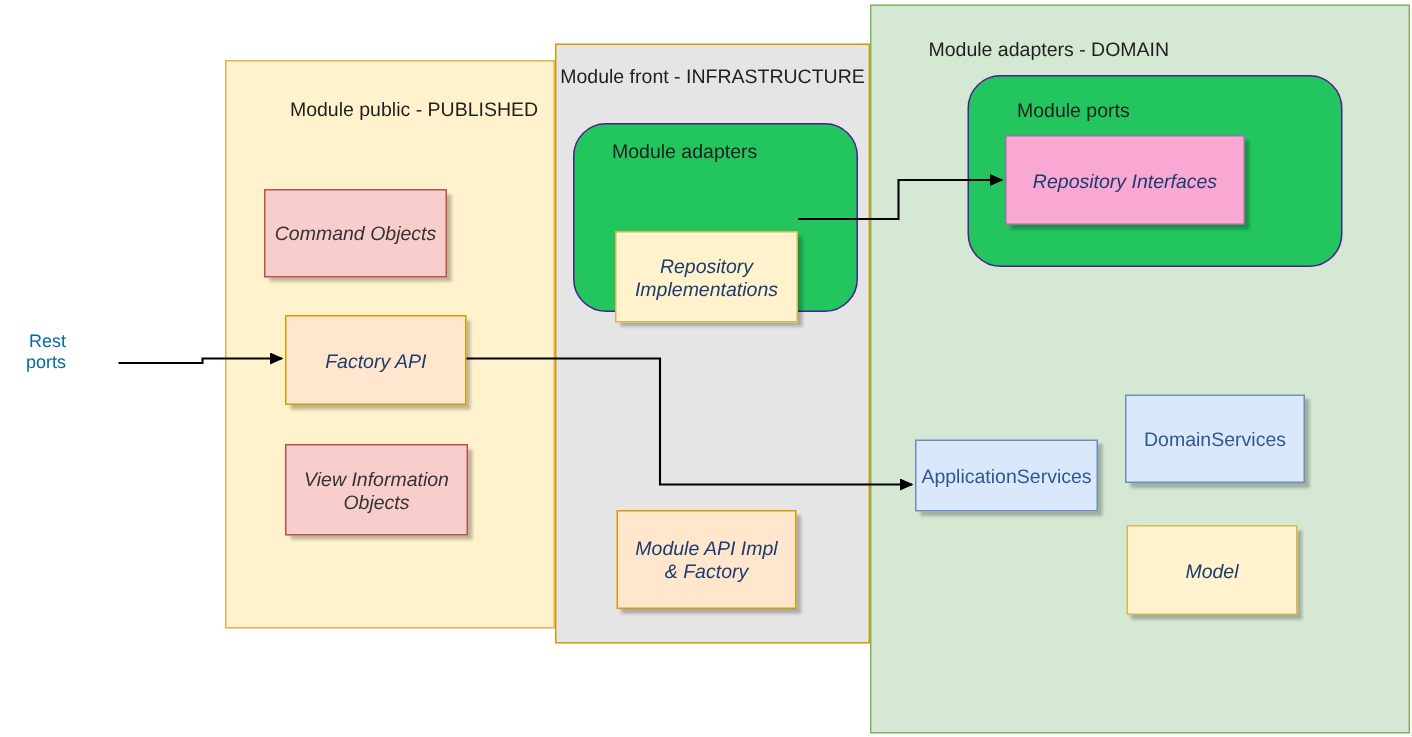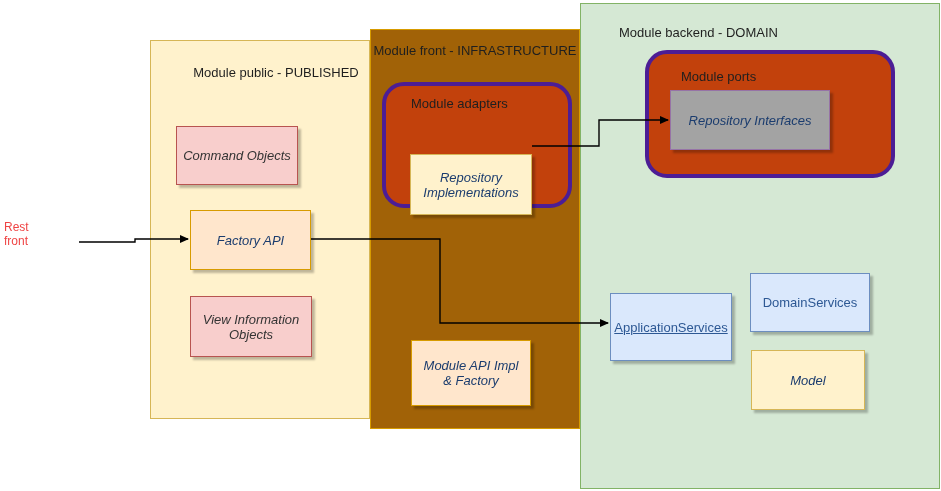--- a/index.html
+++ b/index.html
@@ -5,58 +5,58 @@
   html,body{margin:0;padding:0;background:#ffffff;}
   #canvas{
     position:relative;width:941px;height:491px;background:#ffffff;overflow:hidden;
     font-family:"Liberation Sans", sans-serif;
   }
   .container{position:absolute;box-sizing:border-box;border:1px solid;}
   .container-title{
     position:absolute;width:100%;text-align:center;font-size:13px;color:#1f1f1f;
     white-space:nowrap;
   }
-  .rounded{background:#c2410c;border:4px solid #4c1d95;border-radius:22px;text-align:right;}
+  .rounded{background:#22c55e;border:1px solid #4c1d95;border-radius:22px;text-align:right;}
   .sub-title{position:absolute;font-size:13px;color:#1f1f1f;white-space:nowrap;}
   .shape{
     position:absolute;box-sizing:border-box;border:1px solid;
     display:flex;align-items:center;justify-content:center;text-align:center;
     font-size:13px;line-height:15px;padding:2px 6px;
     box-shadow:3px 3px 2px rgba(0,0,0,0.25);
   }
   .italic{font-style:italic;}
   .pink{background:#f8cecc;border-color:#b85450;color:#333333;}
   .peach{background:#ffe6cc;border-color:#d79b00;color:#1b3c6e;}
   .yellow{background:#fff2cc;border-color:#d6b656;color:#1b3c6e;}
-  .purple{background:#a3a3a3;border-color:#9673a6;color:#1b3c6e;}
+  .purple{background:#f9a8d4;border-color:#9673a6;color:#1b3c6e;}
   .blue{background:#dae8fc;border-color:#6c8ebf;color:#2d5894;}
   .cont-yellow{background:#fff2cc;border-color:#d6b656;}
-  .cont-orange{background:#a16207;border-color:#d79b00;}
+  .cont-orange{background:#e5e5e5;border-color:#d79b00;}
   .cont-green{background:#d5e8d4;border-color:#82b366;}
   #rest-call{
-    position:absolute;left:4px;top:220px;width:40px;text-align:left;
-    font-size:12px;line-height:14px;color:#ef4444;
+    position:absolute;left:4px;top:220px;width:40px;text-align:right;
+    font-size:12px;line-height:14px;color:#0369a1;
   }
   #arrow-layer{position:absolute;left:0;top:0;z-index:60;pointer-events:none;}
 </style>
 </head>
 <body>
 
 <div id="canvas">
 
   <div class="container cont-yellow" style="left:150px;top:40px;width:220px;height:379px;">
     <div class="container-title" style="top:24px;padding-left:16px;">Module public - PUBLISHED</div>
   </div>
 
   <div class="container cont-orange" style="left:370px;top:29px;width:210px;height:400px;">
     <div class="container-title" style="top:13px;">Module front - INFRASTRUCTURE</div>
   </div>
 
   <div class="container cont-green" style="left:580px;top:3px;width:360px;height:486px;">
-    <div class="sub-title" style="left:38px;top:21px;">Module backend - DOMAIN</div>
+    <div class="sub-title" style="left:38px;top:21px;">Module adapters - DOMAIN</div>
   </div>
 
   <div class="container rounded" style="left:382px;top:82px;width:190px;height:126px;">
     <div class="sub-title" style="left:25px;top:10px;">Module adapters</div>
   </div>
 
   <div class="container rounded" style="left:645px;top:50px;width:250px;height:128px;">
     <div class="sub-title" style="left:32px;top:15px;">Module ports</div>
   </div>
 
@@ -65,29 +65,29 @@
   <div class="shape peach italic" style="left:190px;top:210px;width:121px;height:60px;">Factory API</div>
 
   <div class="shape pink italic" style="left:190px;top:296px;width:122px;height:61px;">View Information Objects</div>
 
   <div class="shape yellow italic" style="left:410px;top:114px;width:122px;height:61px;margin-top:40px;">Repository Implementations</div>
 
   <div class="shape peach italic" style="left:411px;top:340px;width:120px;height:66px;">Module API Impl &amp; Factory</div>
 
   <div class="shape purple italic" style="left:670px;top:90px;width:160px;height:60px;">Repository Interfaces</div>
 
-  <div class="shape blue" style="left:610px;top:293px;width:122px;height:68px;padding:16px 1px;text-decoration:underline;">ApplicationServices</div>
+  <div class="shape blue" style="left:610px;top:293px;width:122px;height:48px;padding:16px 1px;">ApplicationServices</div>
 
-  <div class="shape blue" style="left:750px;top:263px;width:120px;height:59px;margin-top:10px;">DomainServices</div>
+  <div class="shape blue" style="left:750px;top:263px;width:120px;height:59px;">DomainServices</div>
 
   <div class="shape yellow italic" style="left:751px;top:350px;width:114px;height:60px;">Model</div>
 
   <div id="rest-call">
     <div>Rest</div>
-    <div>front</div>
+    <div>ports</div>
   </div>
 
   <svg id="arrow-layer" width="941" height="491">
     <defs>
       <marker id="ah" markerWidth="9" markerHeight="8" refX="8" refY="4" orient="auto" markerUnits="userSpaceOnUse">
         <path d="M0,0 L9,4 L0,8 z" fill="#000000"></path>
       </marker>
     </defs>
     <polyline points="79,242 135,242 135,239 188,239" fill="none" stroke="#000000" stroke-width="1.4" marker-end="url(#ah)"></polyline>
     <polyline points="311,239 440,239 440,323 608,323" fill="none" stroke="#000000" stroke-width="1.4" marker-end="url(#ah)"></polyline>

